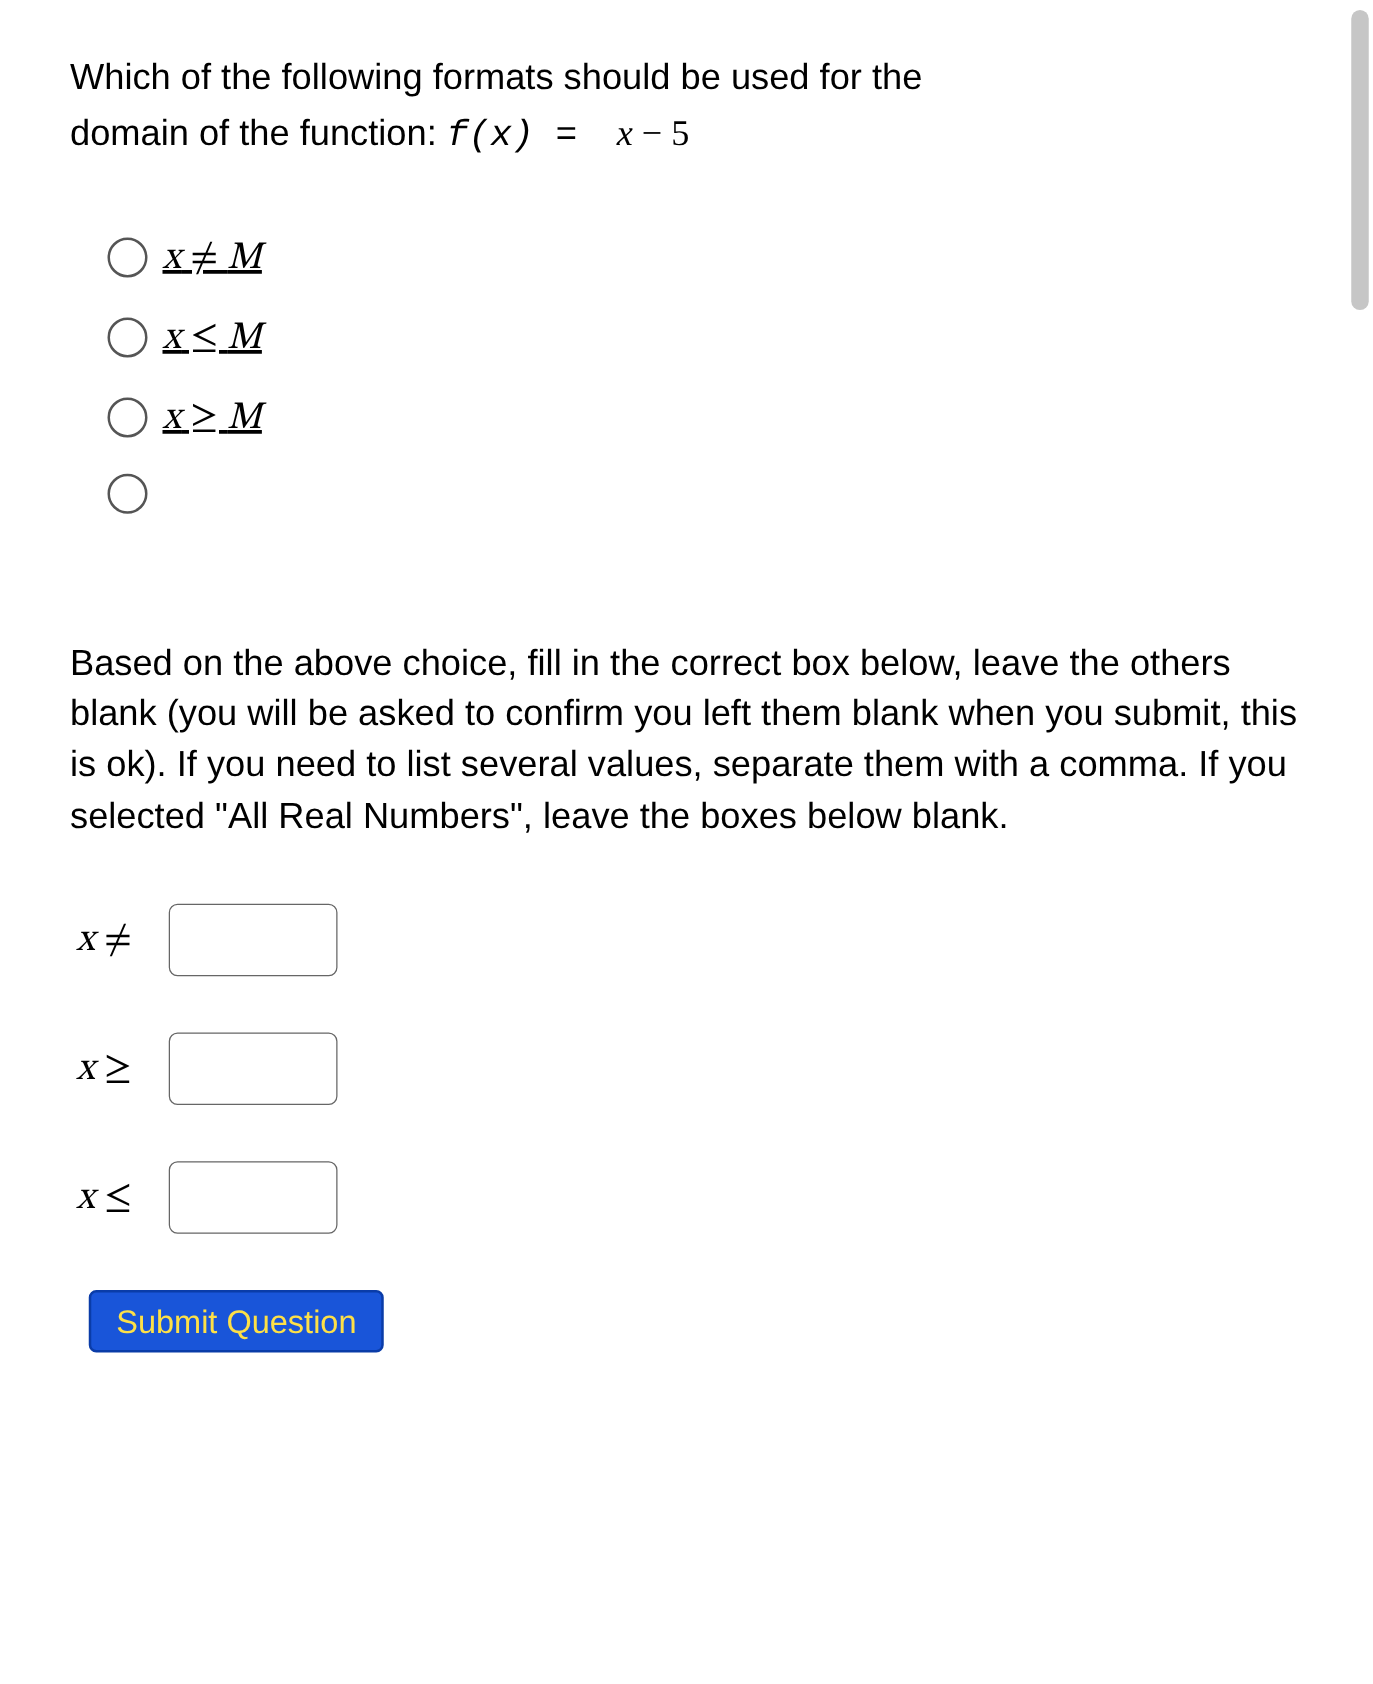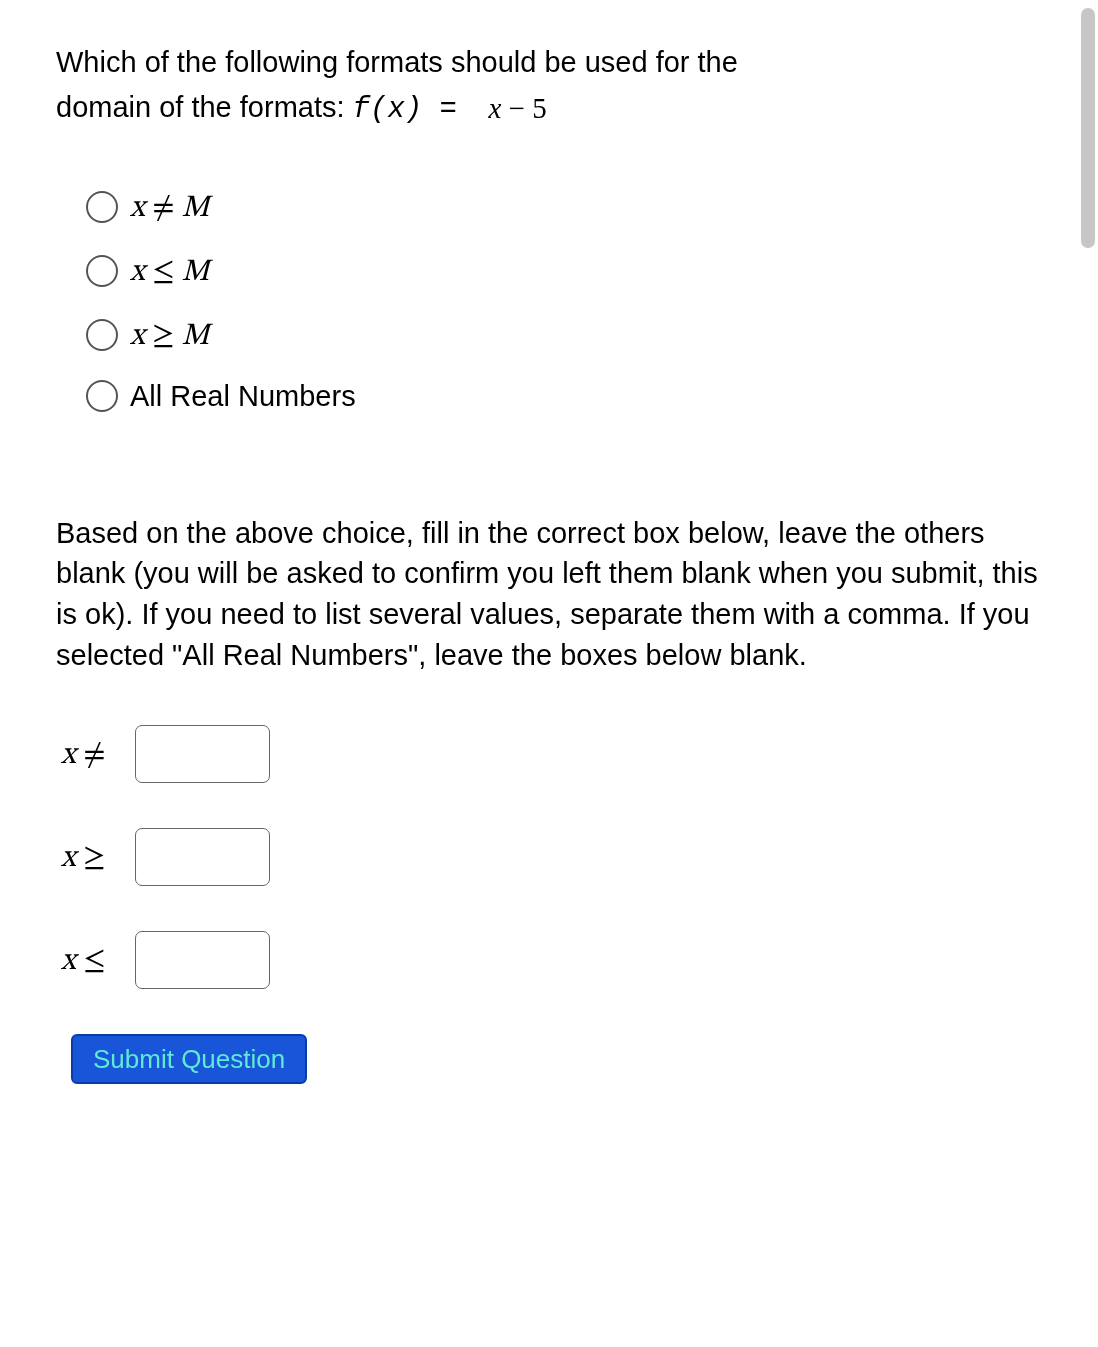--- a/index.html
+++ b/index.html
@@ -56,20 +56,21 @@
       font-style: normal;
     }
     .options {
       margin-left: 30px;
       margin-bottom: 100px;
     }
     .option-row {
       display: flex;
       align-items: center;
       margin-bottom: 25px;
+      text-decoration: underline;
     }
     .radio-circle {
       width: 32px;
       height: 32px;
       border: 2.5px solid #555;
       border-radius: 50%;
       margin-right: 12px;
       flex-shrink: 0;
       background: #fff;
     }
@@ -101,21 +102,21 @@
       width: 135px;
       height: 58px;
       border: 1.5px solid #666;
       border-radius: 7px;
       background: #fff;
       font-size: 26px;
       padding: 4px 8px;
     }
     .submit-btn {
       background: #1955d9;
-      color: #5eead4;
+      color: #fde047;
       border: 2px solid #0a3ca8;
       border-radius: 6px;
       font-family: 'Trebuchet MS', 'Lucida Sans', Verdana, sans-serif;
       font-size: 26px;
       padding: 10px 20px;
       margin-left: 15px;
       line-height: 1;
       white-space: nowrap;
     }
     .scrollbar {
@@ -138,21 +139,21 @@
       font-style: normal;
     }
   </style>
 </head>
 <body>
 
 <div class="container">
 
   <div class="question-prompt">
     <span>Which of the following formats should be used for the</span><br>
-    <span>domain of the formats: </span>
+    <span>domain of the function: </span>
     <span class="math">f(x) = </span>
     <span class="fraction">
       <span class="frac-num">
         <span class="frac-var">x</span><span> − 5</span>
       </span>
     </span>
   </div>
 
   <div class="options">
     <div class="option-row">
@@ -168,21 +169,20 @@
       </span>
     </div>
     <div class="option-row">
       <div class="radio-circle"></div>
       <span class="option-label-math">
         <span>x</span><span class="rel-op"> ≥ </span><span>M</span>
       </span>
     </div>
     <div class="option-row">
       <div class="radio-circle"></div>
-      <span>All Real Numbers</span>
     </div>
   </div>
 
   <div class="instructions">Based on the above choice, fill in the correct box below, leave the others blank (you will be asked to confirm you left them blank when you submit, this is ok). If you need to list several values, separate them with a comma. If you selected "All Real Numbers", leave the boxes below blank.</div>
 
   <div class="input-rows">
     <div class="input-row">
       <span class="input-label">
         <span>x</span><span class="rel-op"> ≠</span>
       </span>

